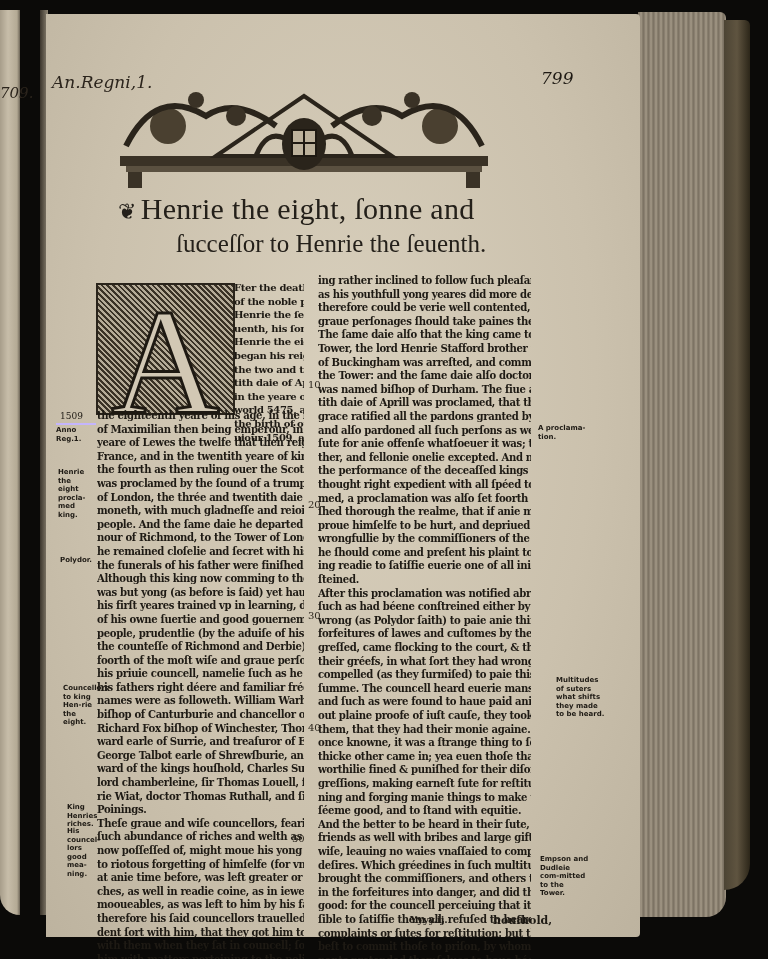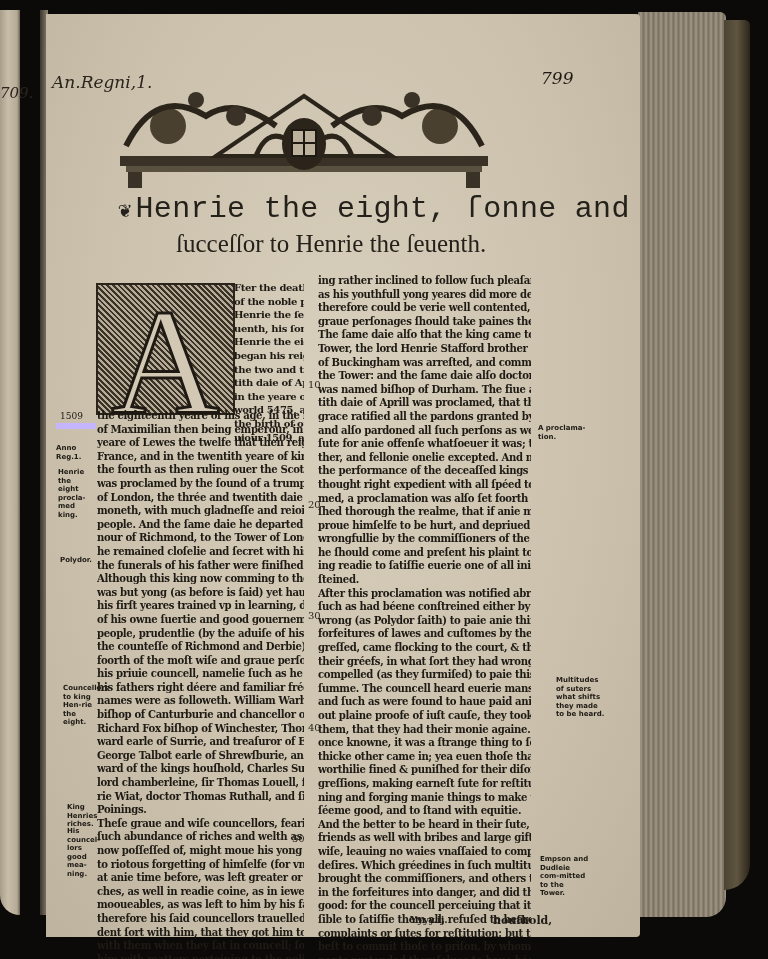--- a/index.html
+++ b/index.html
@@ -13,21 +13,21 @@
   .page-edges { position:absolute; left:638px; top:12px; width:88px; height:905px;
           background: repeating-linear-gradient(90deg,#776d5e 0px,#8f8575 2px,#a59a88 3px,#7d7464 5px);
           border-radius:0 6px 20px 0; }
   .cover { position:absolute; left:724px; top:20px; width:26px; height:870px; background:linear-gradient(90deg,#4c4434,#5f5440,#2c2619); border-radius:0 8px 40px 0; }
 
   .running-head { position:absolute; left:52px; top:72px; font-style:italic; font-size:17px; color:#2b241c; }
   .folio { position:absolute; left:541px; top:68px; font-style:italic; font-size:17px; color:#1f1a14; }
 
   .ornament { position:absolute; left:116px; top:86px; width:376px; height:104px; }
 
-  .title1 { position:absolute; left:118px; top:192px; font-size:30px; color:#24201a; font-family:Liberation Mono, monospace; letter-spacing:0.3px; }
+  .title1 { position:absolute; left:118px; top:192px; font-size:30px; color:#24201a; font-family:Liberation Serif, serif; letter-spacing:0.3px; }
   .title1 .fleuron { font-size:22px; margin-right:4px; }
   .title2 { position:absolute; left:176px; top:230px; font-size:25px; color:#24201a; font-family:"Liberation Serif", serif; }
 
   .initial { position:absolute; left:96px; top:283px; width:135px; height:128px; border:2px solid #2a241b;
              background: repeating-linear-gradient(45deg,#3a3226 0 2px,#b5ab97 2px 4px); }
   .initial span { position:absolute; left:0; right:0; top:-10px; text-align:center; font-family:"Liberation Serif", serif; font-size:150px; color:#d2c8b4; -webkit-text-stroke:3px #1e1912; }
 
   .col { position:absolute; font-family:"DejaVu Serif", serif; font-size:10.1px; line-height:13.6px; color:#1e1a14; font-weight:bold; letter-spacing:-0.35px; text-align:justify; }
   .col .line { display:block; white-space:nowrap; overflow:hidden; }
   .col-left-drop { left:234px; top:281px; width:70px; font-size:10px; }
@@ -199,21 +199,21 @@
 
 </div>
 
 <span class="line-num" style="left:308px; top:379px;">10</span>
 <span class="line-num" style="left:308px; top:499px;">20</span>
 <span class="line-num" style="left:308px; top:610px;">30</span>
 <span class="line-num" style="left:308px; top:722px;">40</span>
 <span class="line-num" style="left:292px; top:833px;">50</span>
 
 <div class="margin-note" style="left:60px; top:412px; font-size:9px; font-family:'DejaVu Serif',serif; font-weight:normal;">1509</div>
-<div class="margin-note" style="left:56px; top:423px; width:40px; border-top:6px solid #c4b5fd; padding-top:15px;">Anno Reg.1.</div>
+<div class="margin-note" style="left:56px; top:423px; width:40px; border-top:2px solid #c4b5fd; padding-top:1px;">Anno Reg.1.</div>
 <div class="margin-note" style="left:58px; top:468px; width:34px;">Henrie the eight procla-med king.</div>
 <div class="margin-note" style="left:60px; top:556px; width:34px;">Polydor.</div>
 <div class="margin-note" style="left:63px; top:656px; width:34px;margin-top:28px;">Councellors to king Hen-rie the eight.</div>
 <div class="margin-note" style="left:67px; top:803px; width:32px;">King Henries riches.</div>
 <div class="margin-note" style="left:67px; top:827px; width:32px;">His councel-lors good mea-ning.</div>
 
 <div class="margin-note" style="left:538px; top:424px; width:50px;">A proclama-tion.</div>
 <div class="margin-note" style="left:538px; top:676px; width:50px;margin-left:18px;">Multitudes of suters what shifts they made to be heard.</div>
 <div class="margin-note" style="left:540px; top:855px; width:50px;">Empson and Dudleie com-mitted to the Tower.</div>
 

